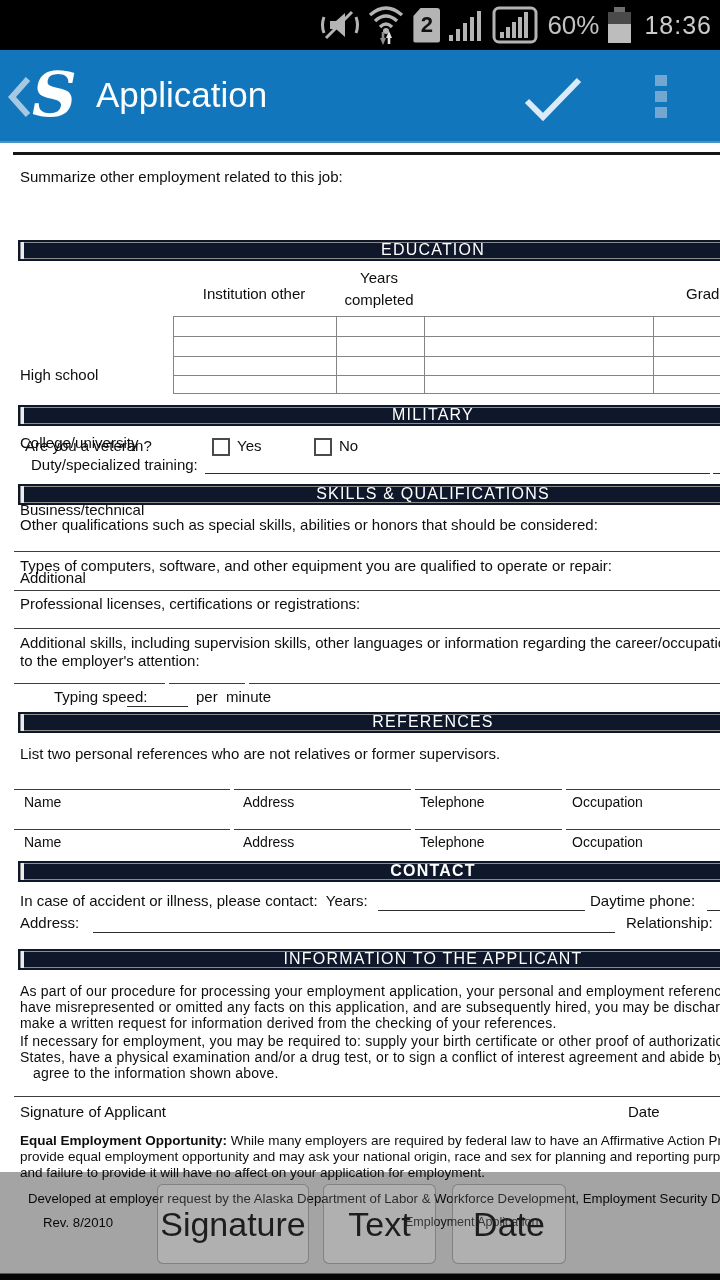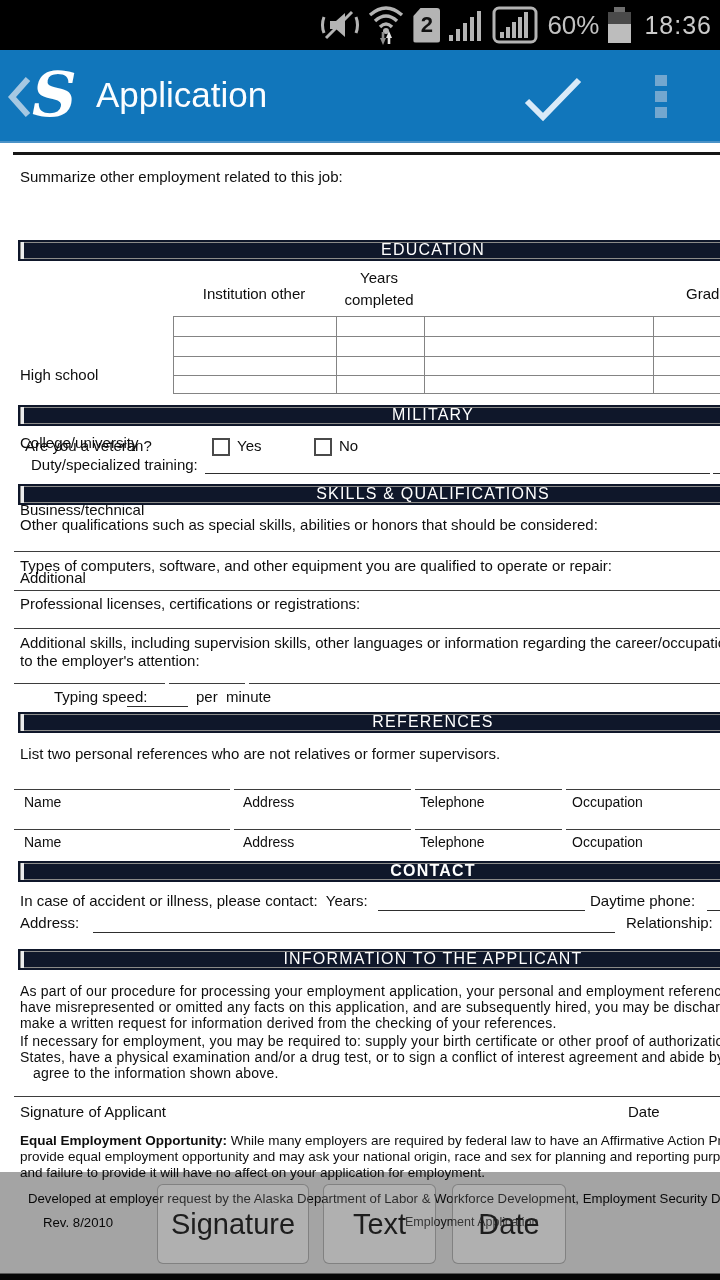--- a/index.html
+++ b/index.html
@@ -51,21 +51,21 @@
   .rowlabels div{height:19.5px;line-height:19.5px;margin-top:48px;}
   .cbox{position:absolute;width:14px;height:14px;border:2px solid #4a4a4a;background:#fff;}
   .small{font-size:14px;}
   .tiny{font-size:13.5px;}
   .para{font-size:14px;letter-spacing:0.2px;}
   .center{text-align:center;}
 
   
   .overlay{position:absolute;left:0;top:1172px;width:720px;height:101px;background:rgba(0,0,0,0.357);}
   .tbtn{position:absolute;top:1184px;height:78px;background:rgba(255,255,255,0.14);
-        border:1px solid rgba(70,70,70,0.45);border-radius:6px;color:#1d1d1d;font-size:29px;
+        border:1px solid rgba(70,70,70,0.45);border-radius:6px;color:#1d1d1d;font-size:34px;
         font-family:"Liberation Sans",sans-serif;display:flex;align-items:center;justify-content:center;}
   .bottombar{position:absolute;left:0;top:1273px;width:720px;height:7px;background:#060606;border-top:1px solid #585858;box-sizing:border-box;}
 </style>
 </head>
 <body>
 
 <div class="phone">
 
   <div class="statusbar">
     <svg width="38" height="32" viewBox="0 0 38 32">

